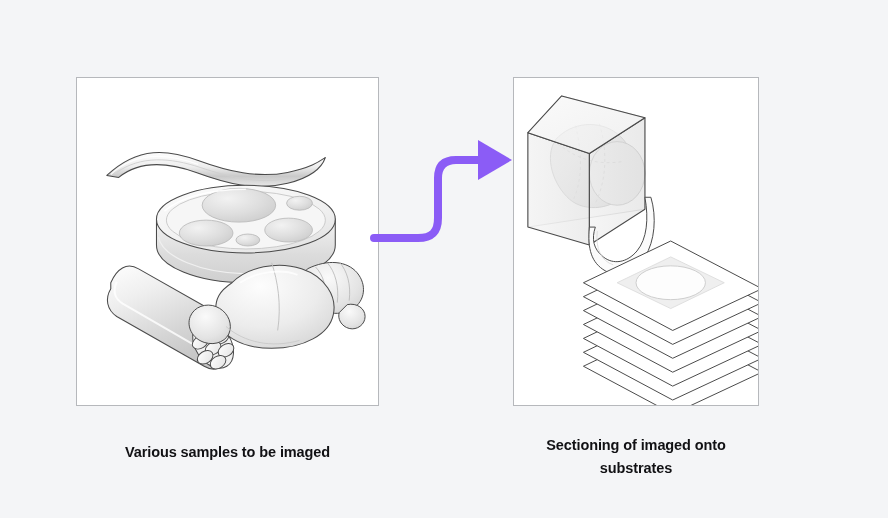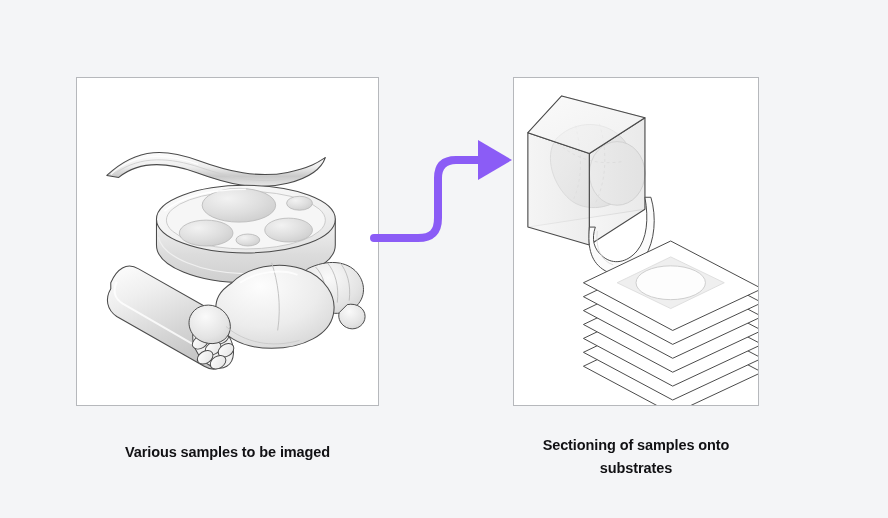--- a/index.html
+++ b/index.html
@@ -268,15 +268,15 @@
 
   <div id="arrow-layer">
     <svg width="150" height="130" viewBox="0 0 150 130">
       <path d="M4,108 L48,108 C62,108 68,102 68,88 L68,48 C68,36 74,30 86,30 L112,30" fill="none" stroke="#8b5cf6" stroke-width="8" stroke-linecap="round" stroke-linejoin="round"></path>
       <path d="M108,10 L142,30 L108,50 Z" fill="#8b5cf6"></path>
     </svg>
   </div>
 
   <div class="caption" id="caption-samples">Various samples to be imaged</div>
 
-  <div class="caption" id="caption-sectioning">Sectioning of samples onto substrates</div>
+  <div class="caption" id="caption-sectioning">Sectioning of imaged onto substrates</div>
 
 </div>
 
 </body></html>

